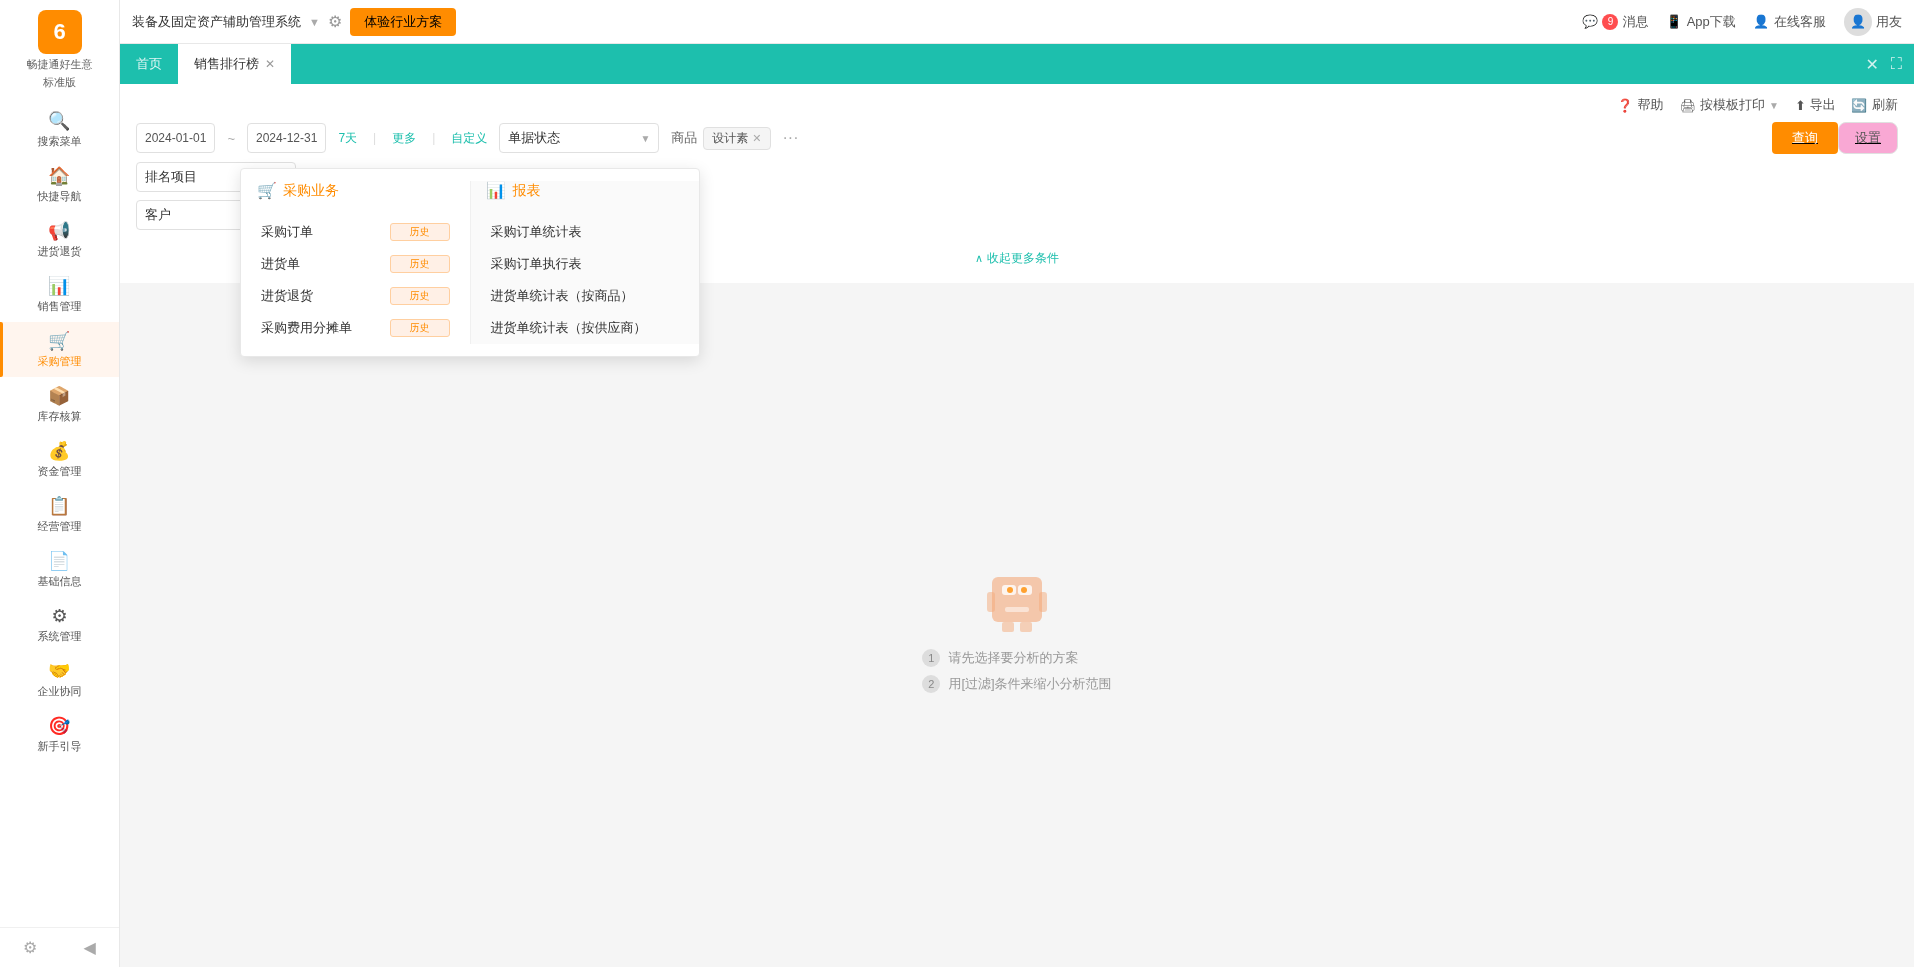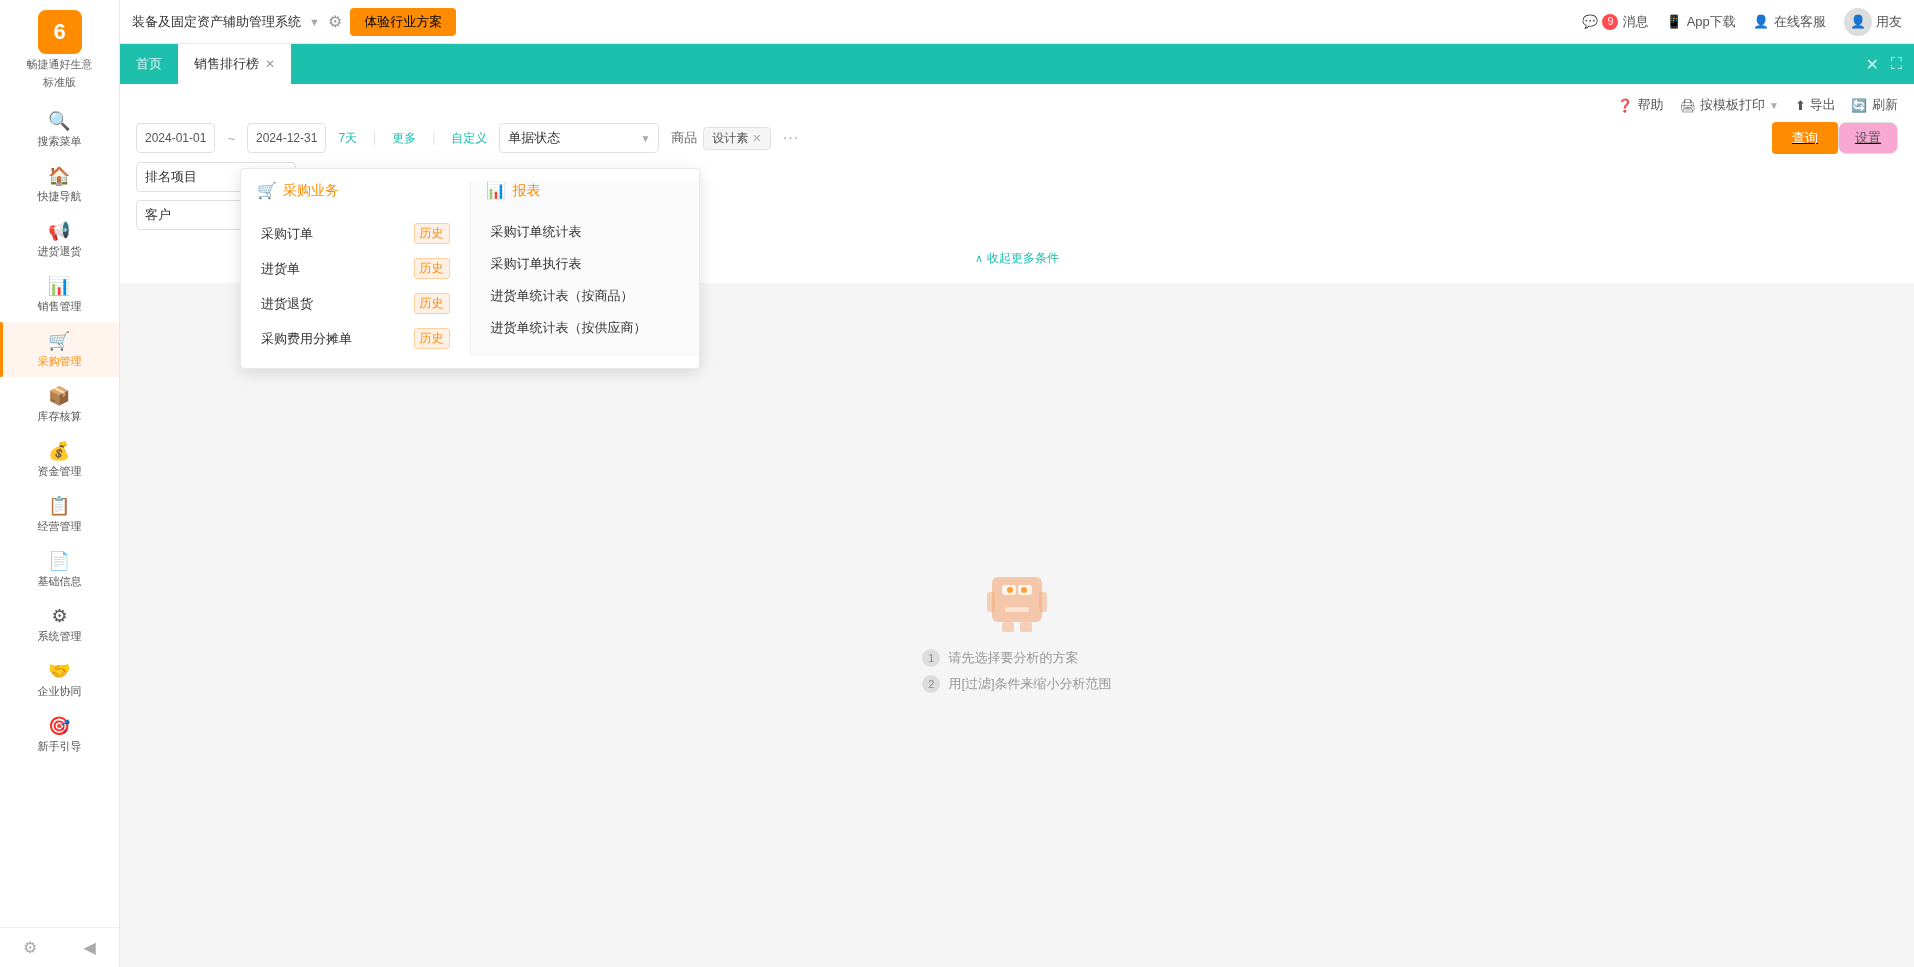--- a/index.html
+++ b/index.html
@@ -350,22 +350,22 @@
       font-size: 13px;
       color: #333;
       cursor: pointer;
       border-radius: 3px;
     }
     .history-badge {
       background: #fff0e6;
       color: #ff8c00;
       border: 1px solid #ffcfa0;
       border-radius: 3px;
-      font-size: 12px;
-      padding: 1px 5px;
+      font-size: 10px;
+      padding: 1px 19px;
     }
 
     .chevron-icon { font-size: 11px; color: #aaa; }
 
     
     .filter-area {
       background: white;
       padding: 12px 16px 0;
     }
     .filter-row-toolbar {

